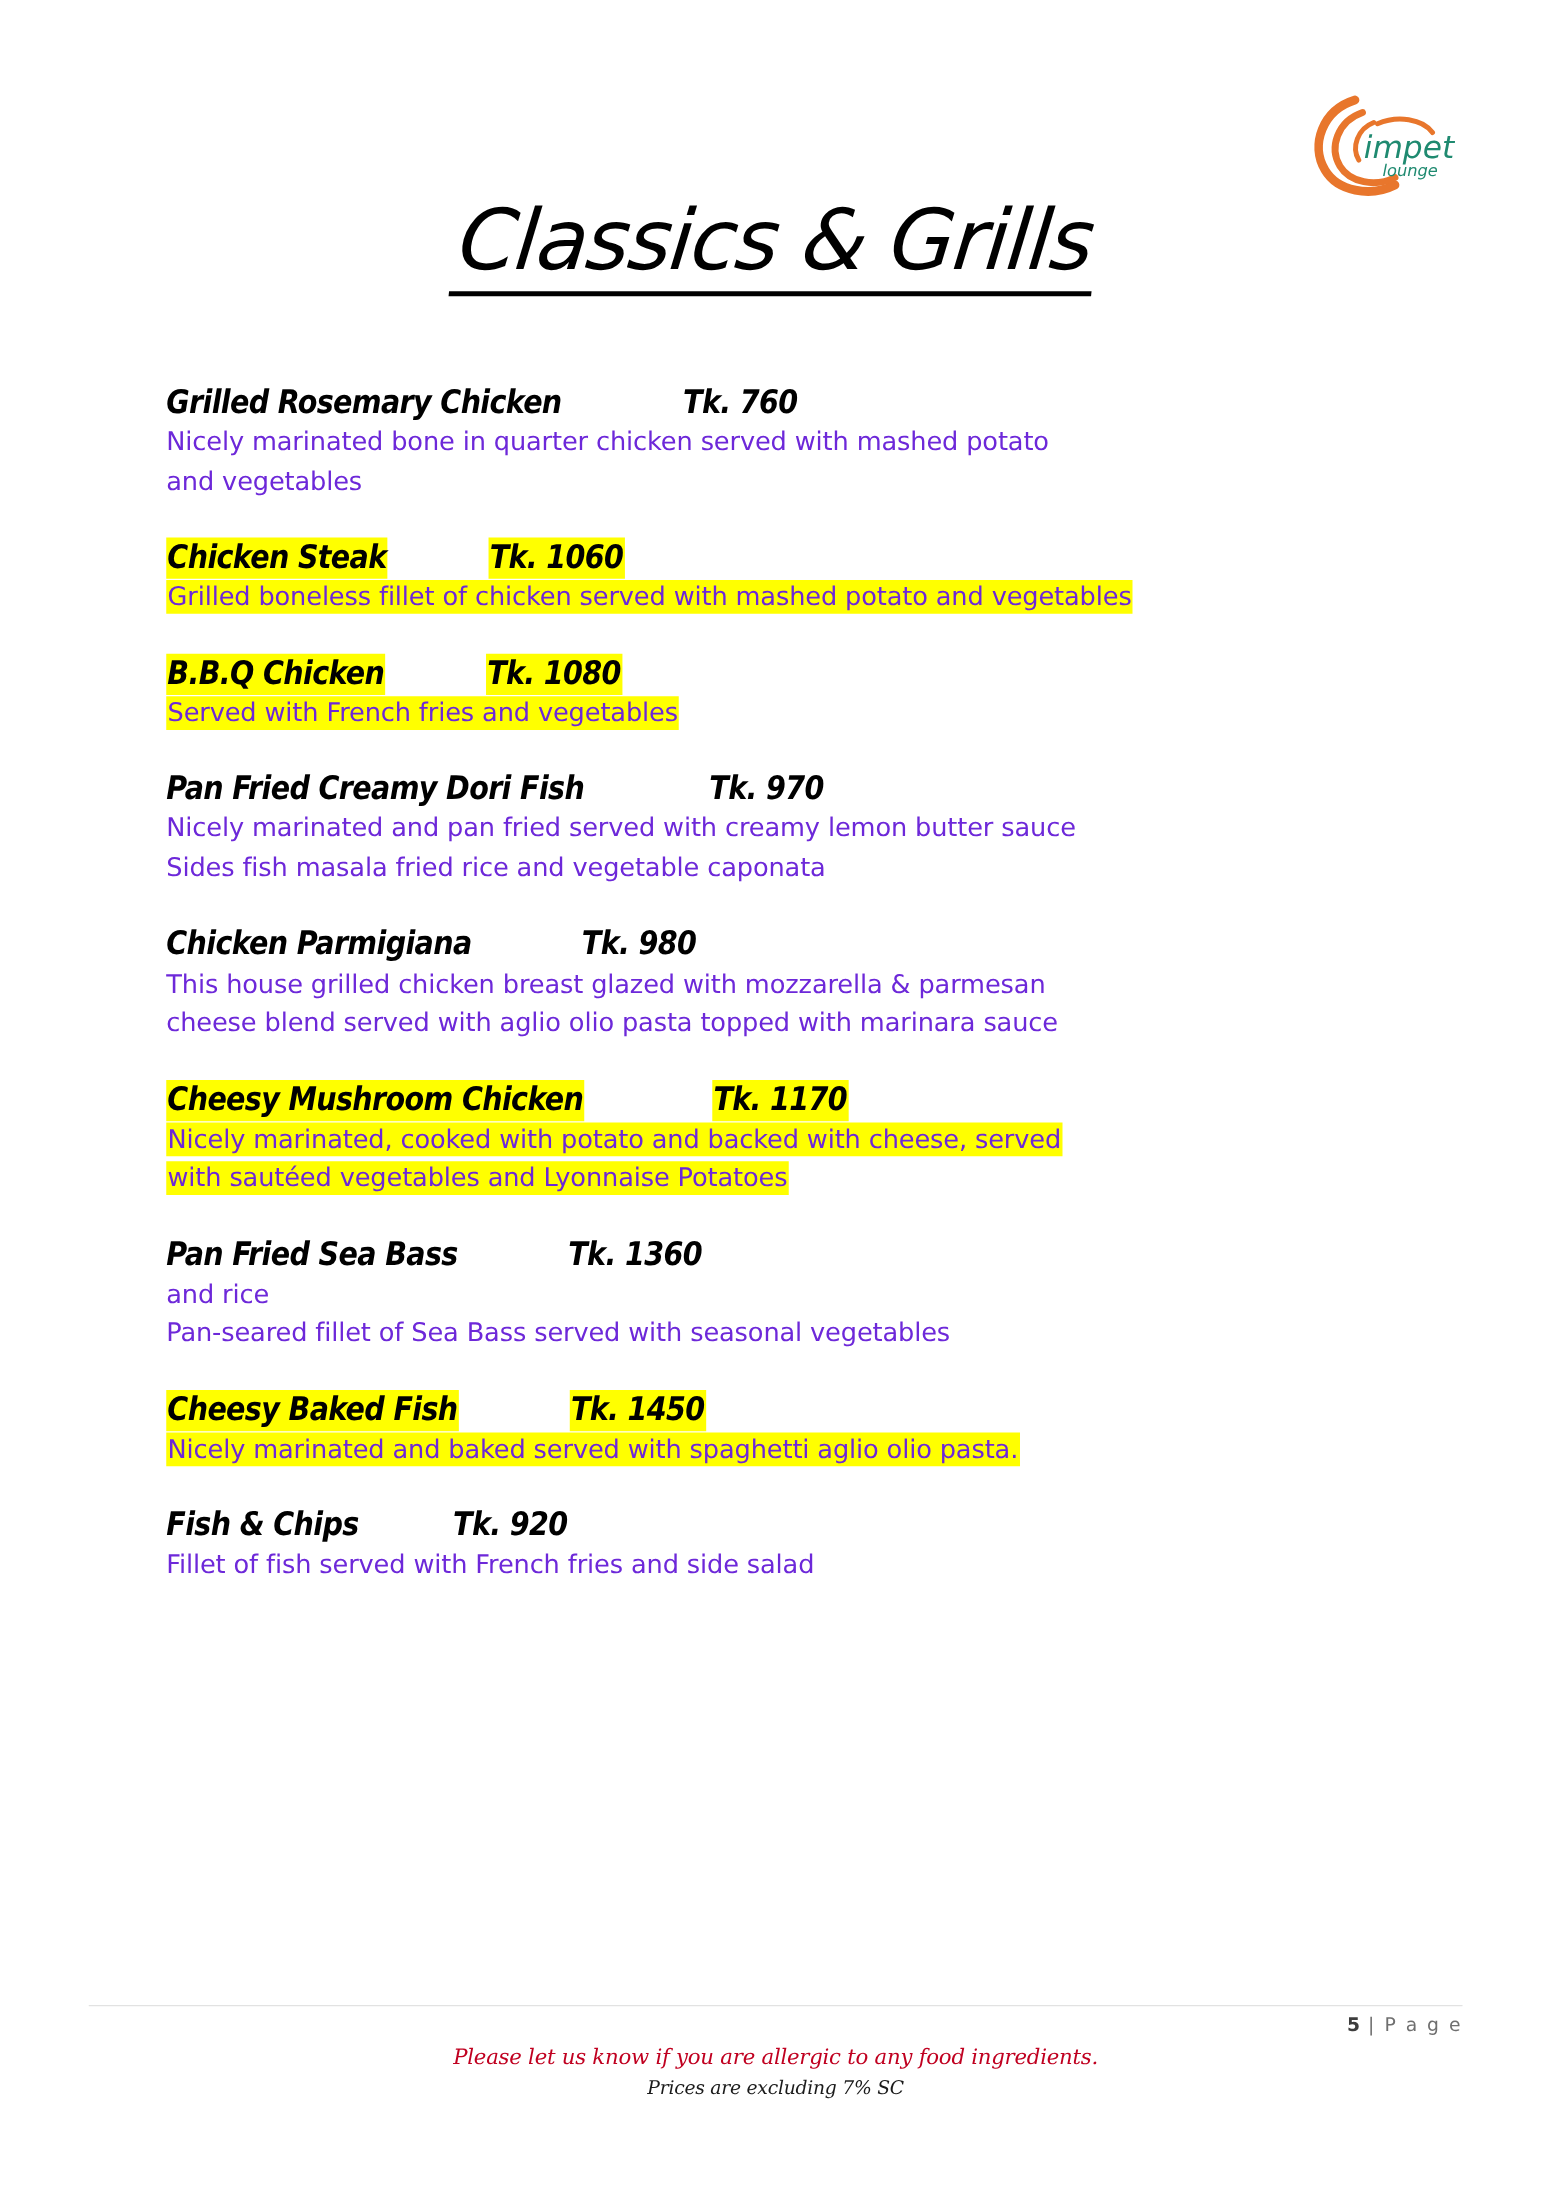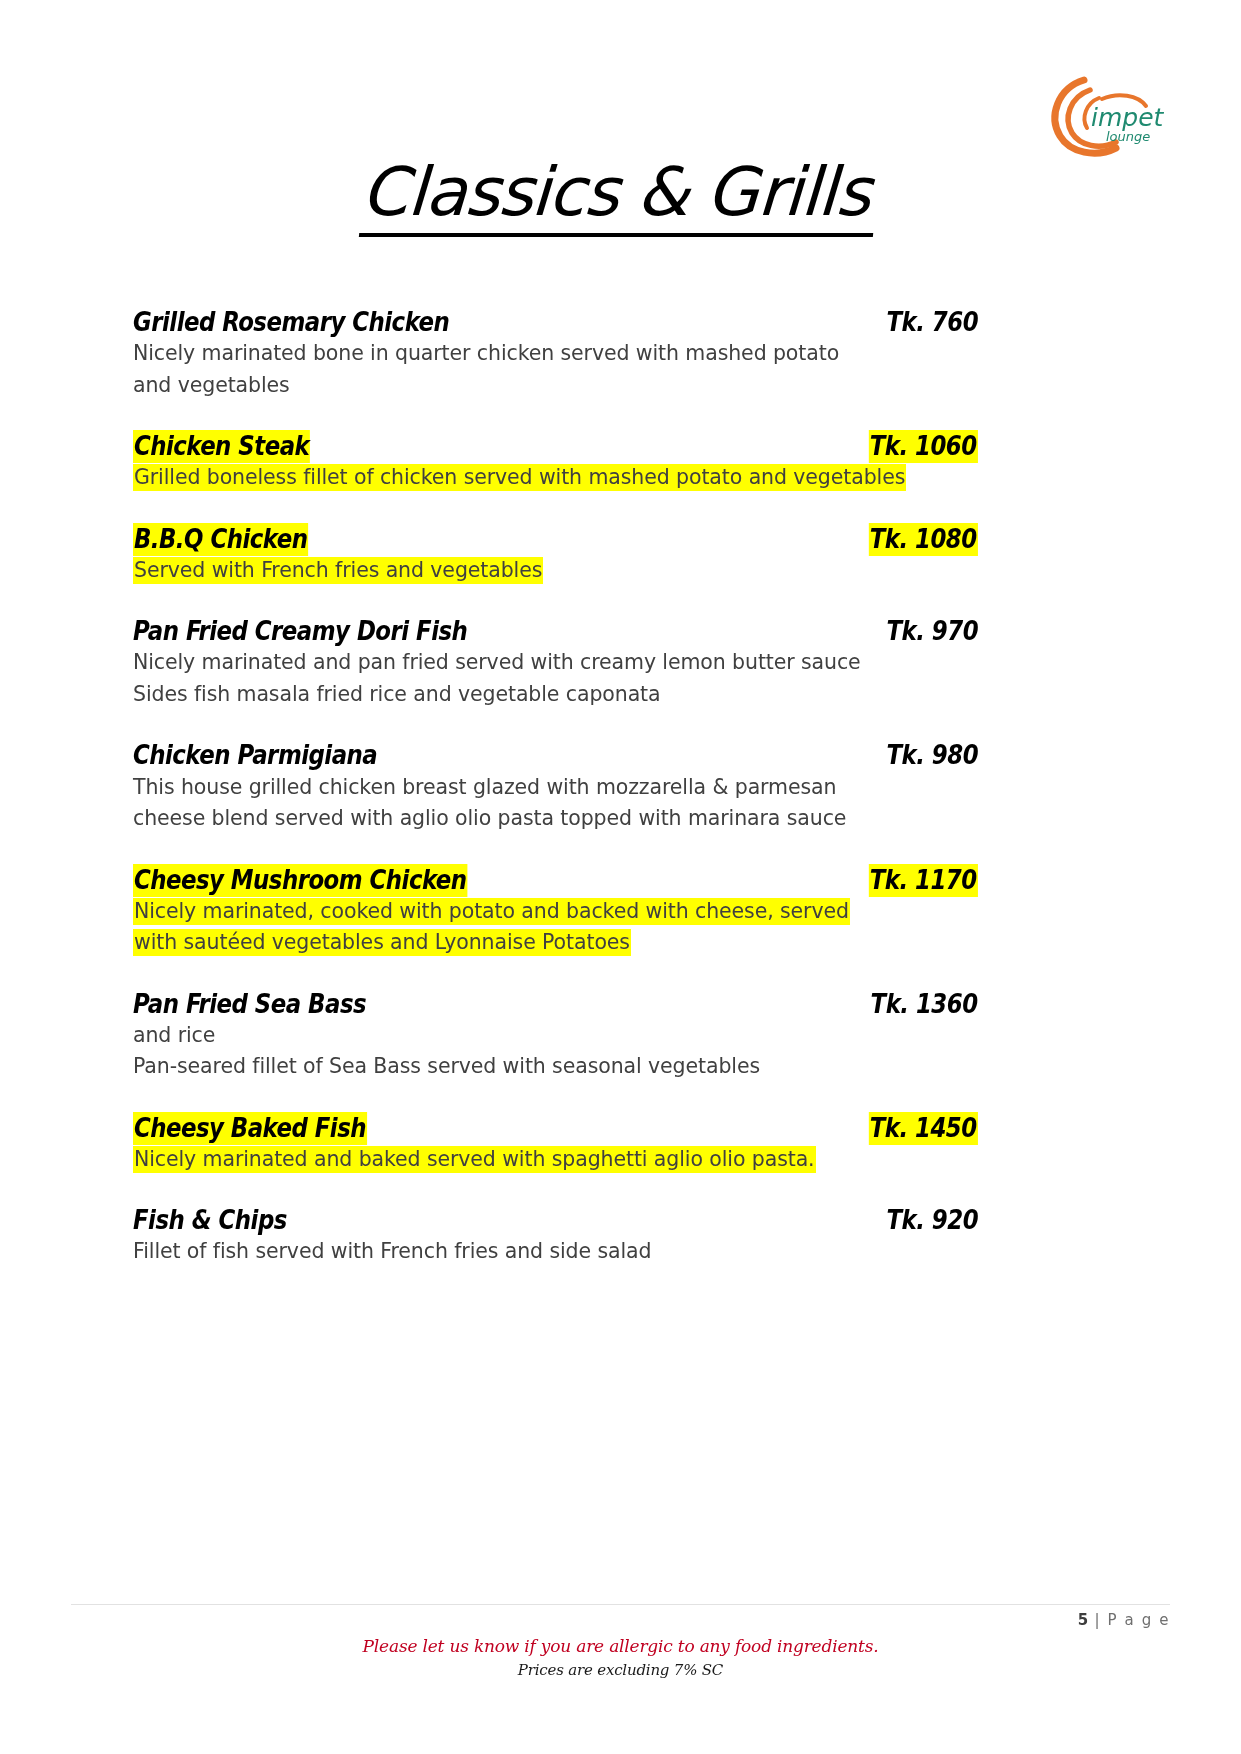--- a/index.html
+++ b/index.html
@@ -57,22 +57,22 @@
   .menu {
     position: absolute;
     top: 308px;
     left: 133px;
     width: 845px;
   }
   .item { margin-bottom: 0; }
   .item-head {
     display: flex;
     align-items: baseline;
-    justify-content: space-between;
     margin-bottom: 6px;
+    gap: 42px;
   }
   .item-name {
     font-family: "DejaVu Sans", sans-serif;
     font-weight: bold;
     font-style: italic;
     font-size: 26px;
     line-height: 1.12;
     letter-spacing: -0.6px;
     color: #000000;
     transform: scaleX(0.88);
@@ -88,21 +88,21 @@
     letter-spacing: -0.6px;
     color: #000000;
     transform: scaleX(0.88);
     transform-origin: right center;
     white-space: nowrap;
   }
   .desc-line {
     font-family: "DejaVu Sans", sans-serif;
     font-size: 20.5px;
     line-height: 1.0;
-    color: #404040;
+    color: #6d28d9;
     letter-spacing: -0.1px;
     margin-bottom: 11px;
     white-space: nowrap;
   }
   .hl {
     background: #ffff00;
     box-decoration-break: clone;
     -webkit-box-decoration-break: clone;
     padding: 1px 1px 2px 1px;
   }

